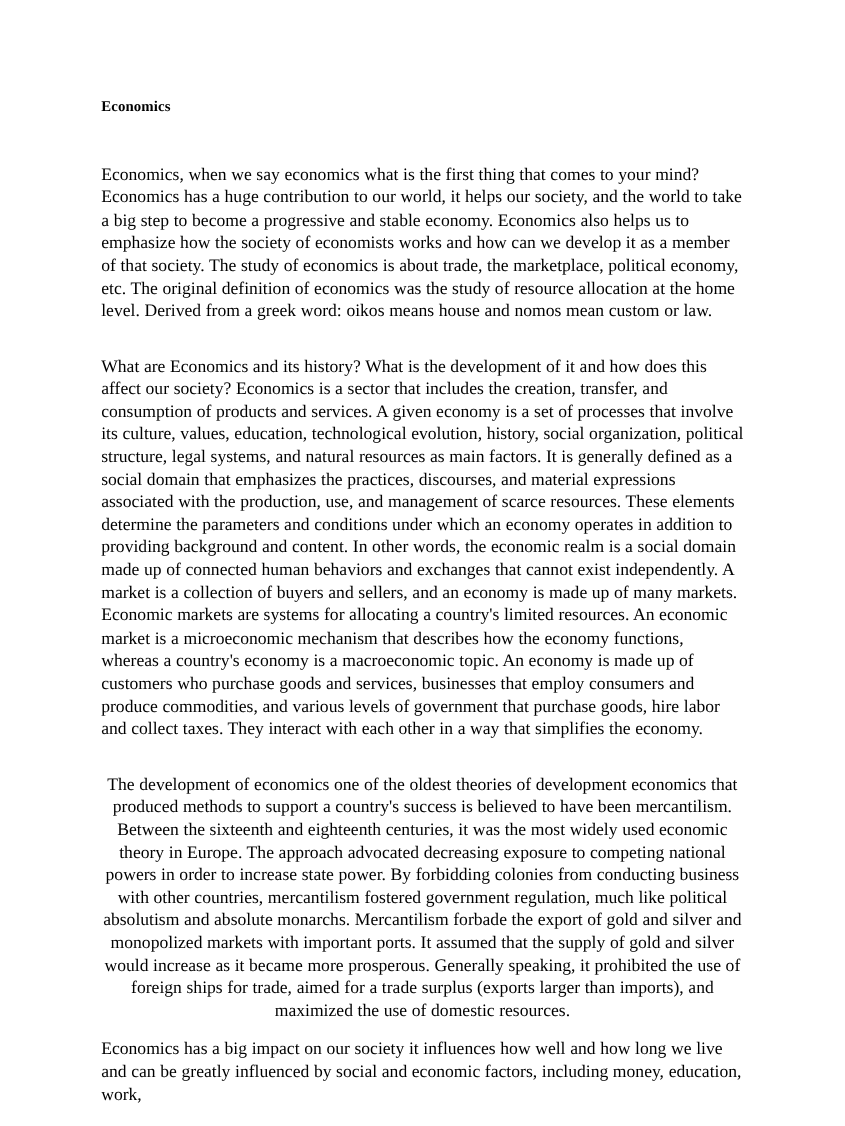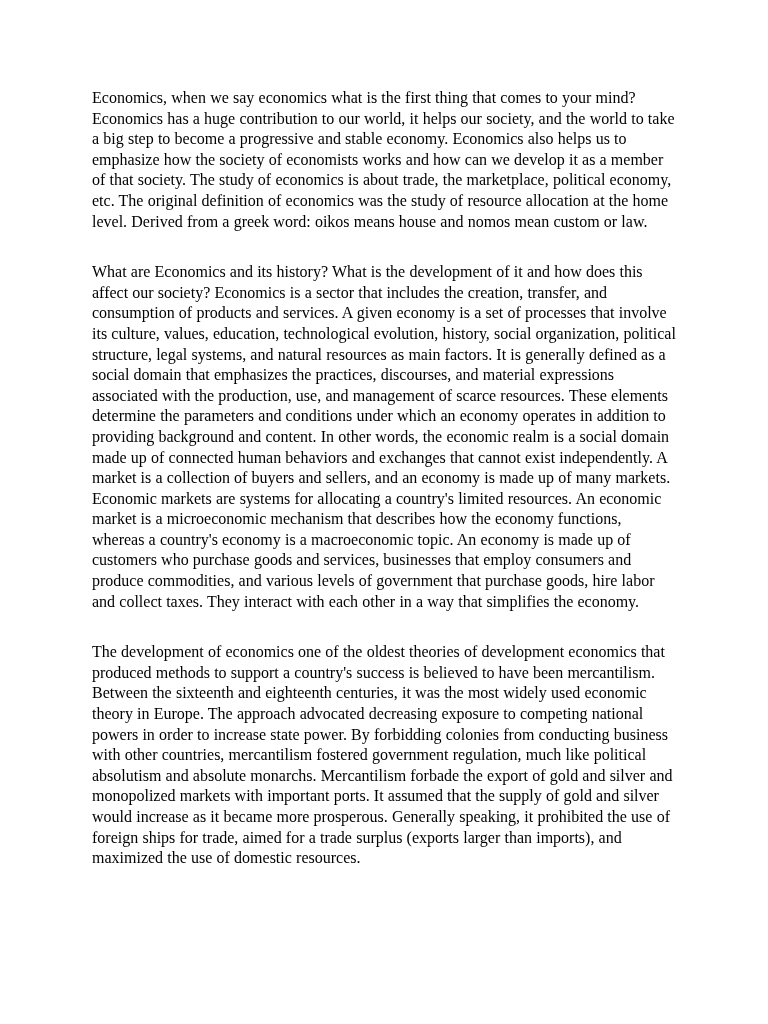--- a/index.html
+++ b/index.html
@@ -34,22 +34,25 @@
     line-height: 20.6px;
     margin: 0 0 30px 0;
     text-align: left;
     word-spacing: 0.2px;
   }
   .para:last-child {
     margin-bottom: 0;
   }
   .para.tight {
     margin-bottom: 14px;
+    text-align: center;
   }
 </style>
 </head>
 <body>
 
 <div class="page">
+  <h1 class="doc-title">Economics</h1>
   <p class="para">Economics, when we say economics what is the first thing that comes to your mind? Economics has a huge contribution to our world, it helps our society, and the world to take a big step to become a progressive and stable economy. Economics also helps us to emphasize how the society of economists works and how can we develop it as a member of that society. The study of economics is about trade, the marketplace, political economy, etc. The original definition of economics was the study of resource allocation at the home level. Derived from a greek word: oikos means house and nomos mean custom or law.</p>
   <p class="para">What are Economics and its history? What is the development of it and how does this affect our society? Economics is a sector that includes the creation, transfer, and consumption of products and services. A given economy is a set of processes that involve its culture, values, education, technological evolution, history, social organization, political structure, legal systems, and natural resources as main factors. It is generally defined as a social domain that emphasizes the practices, discourses, and material expressions associated with the production, use, and management of scarce resources. These elements determine the parameters and conditions under which an economy operates in addition to providing background and content. In other words, the economic realm is a social domain made up of connected human behaviors and exchanges that cannot exist independently. A market is a collection of buyers and sellers, and an economy is made up of many markets. Economic markets are systems for allocating a country's limited resources. An economic market is a microeconomic mechanism that describes how the economy functions, whereas a country's economy is a macroeconomic topic. An economy is made up of customers who purchase goods and services, businesses that employ consumers and produce commodities, and various levels of government that purchase goods, hire labor and collect taxes. They interact with each other in a way that simplifies the economy.</p>
   <p class="para tight">The development of economics one of the oldest theories of development economics that produced methods to support a country's success is believed to have been mercantilism. Between the sixteenth and eighteenth centuries, it was the most widely used economic theory in Europe. The approach advocated decreasing exposure to competing national powers in order to increase state power. By forbidding colonies from conducting business with other countries, mercantilism fostered government regulation, much like political absolutism and absolute monarchs. Mercantilism forbade the export of gold and silver and monopolized markets with important ports. It assumed that the supply of gold and silver would increase as it became more prosperous. Generally speaking, it prohibited the use of foreign ships for trade, aimed for a trade surplus (exports larger than imports), and maximized the use of domestic resources.</p>
+  <p class="para">Economics has a big impact on our society it influences how well and how long we live and can be greatly influenced by social and economic factors, including money, education, work,</p>
 </div>
 
 </body></html>

